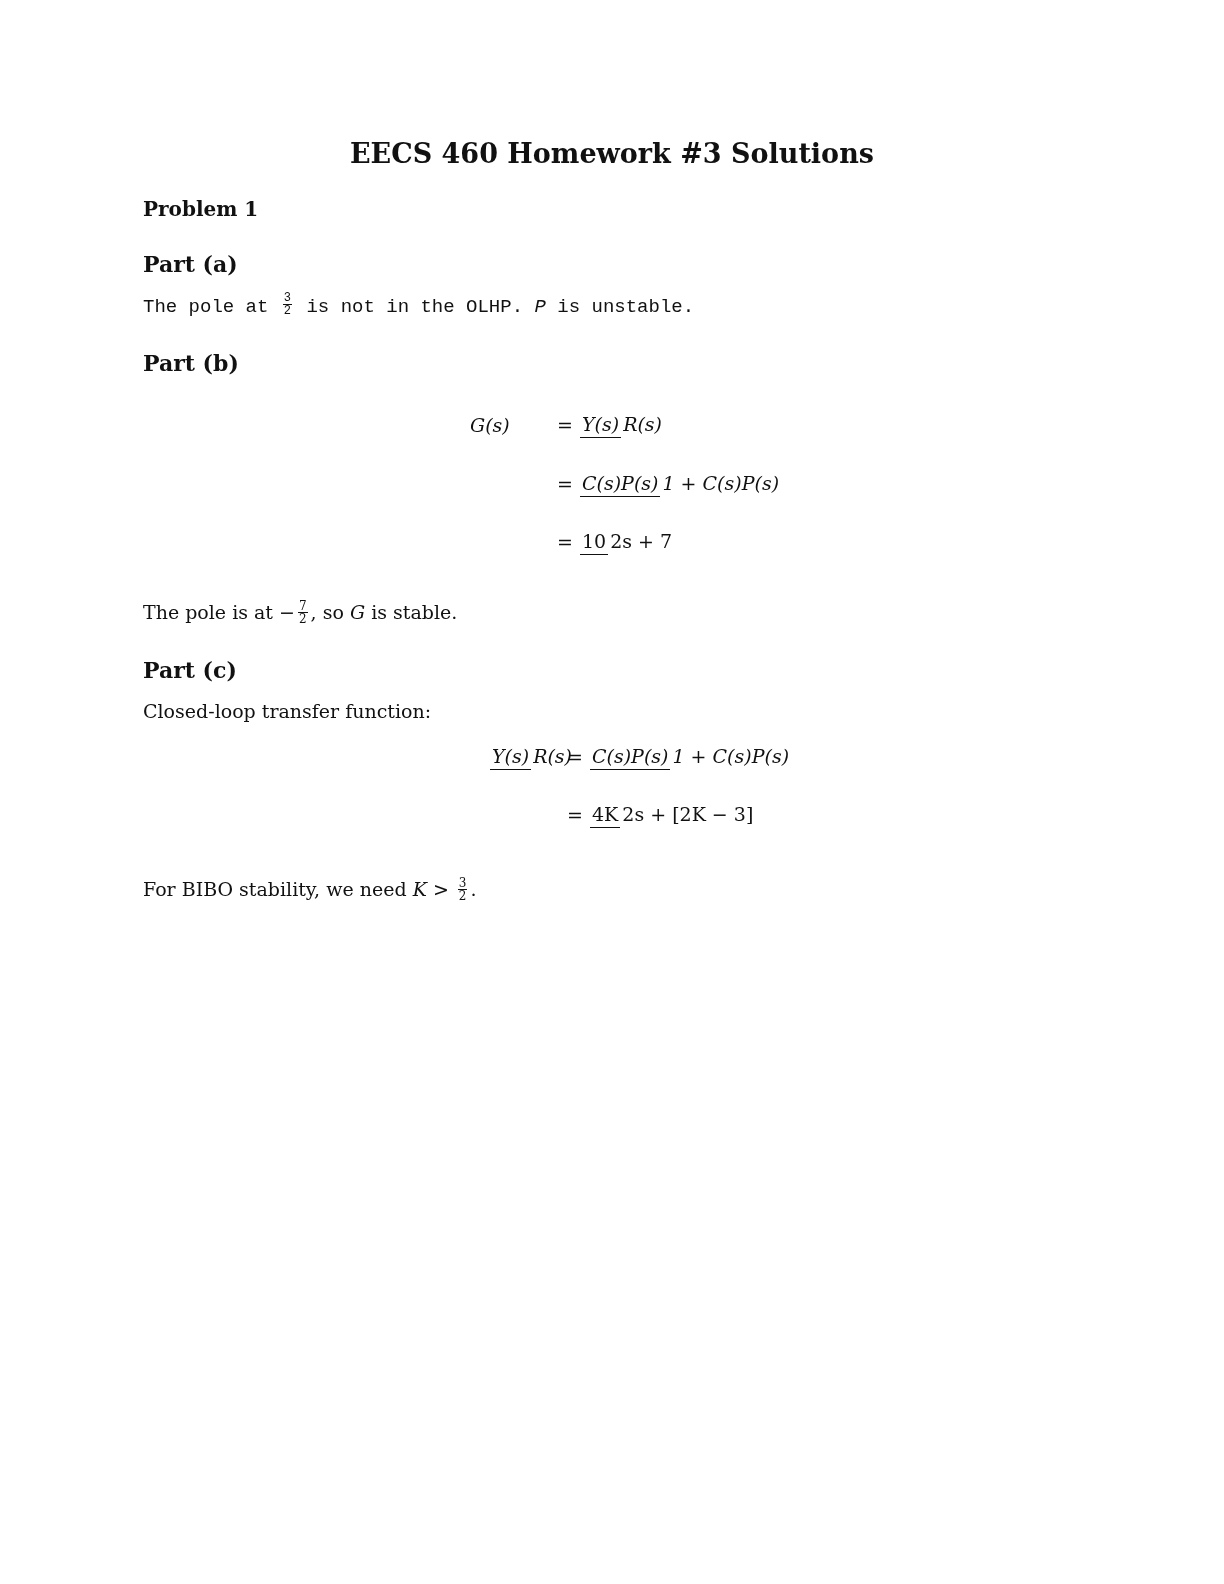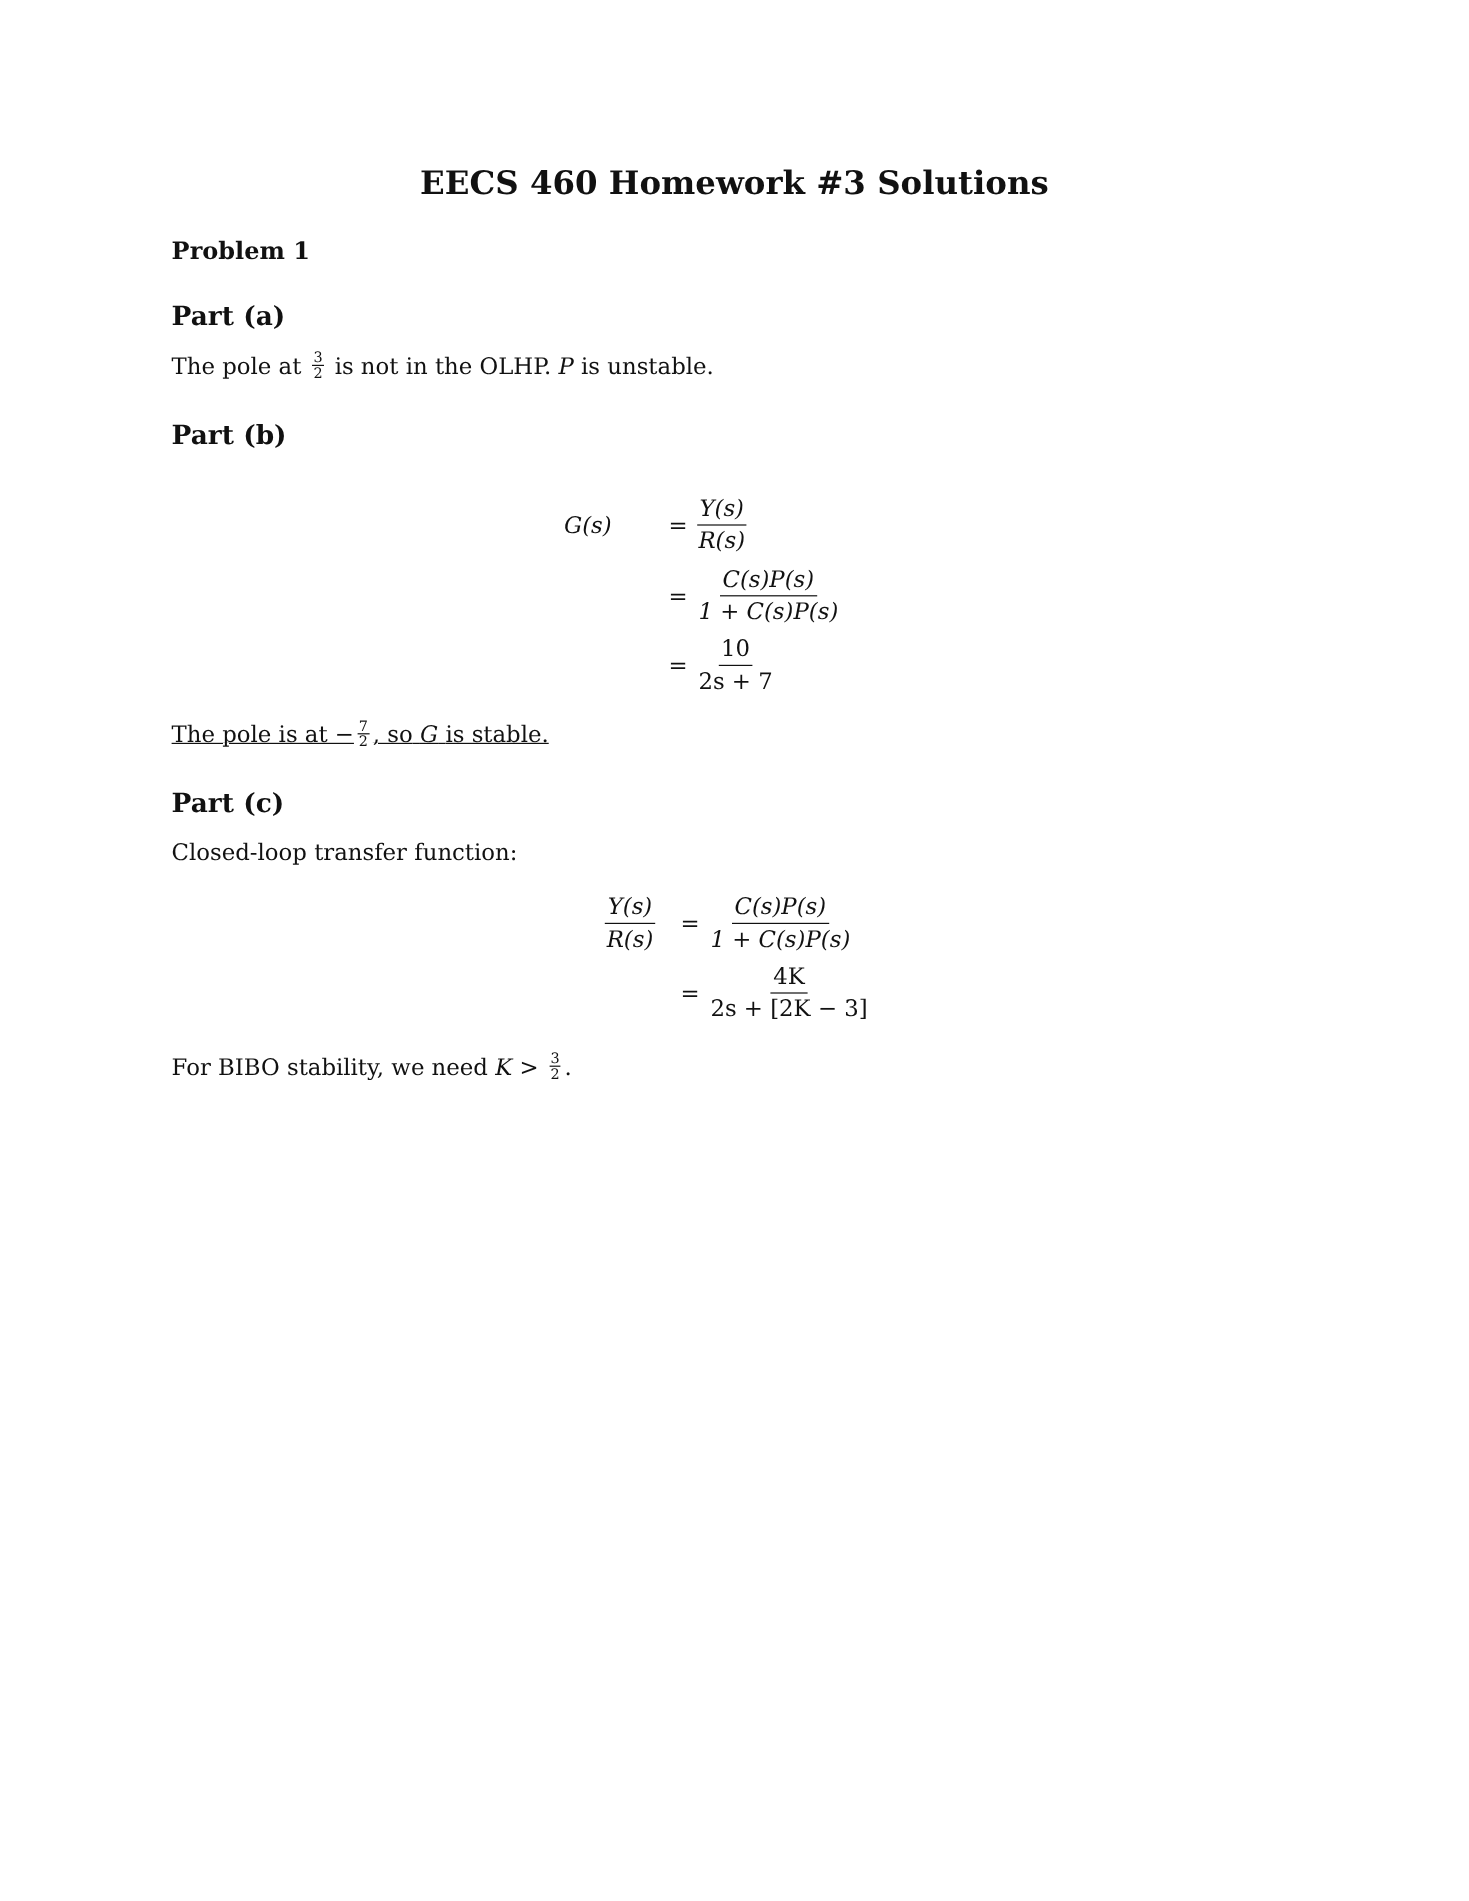--- a/index.html
+++ b/index.html
@@ -8,33 +8,33 @@
   .title { font-weight: bold; font-size: 27px; left: 0; width: 1224px; text-align: center; top: 138px; padding-left: -10px; }
   .h-problem { font-weight: bold; font-size: 20px; left: 143px; top: 197px; }
   .h-part { font-weight: bold; font-size: 22px; left: 143px; }
   .para { font-size: 19px; left: 143px; }
   .it { font-style: italic; }
   .sfrac { display: inline-flex; flex-direction: column; align-items: center; vertical-align: middle; font-size: 12px; line-height: 12px; margin: 0 3px; position: relative; top: -2px; }
   .sfrac .n { border-bottom: 1px solid #111; padding: 0 1px; }
   .eqrow { position: absolute; display: flex; align-items: center; font-size: 19px; }
   .lhs { text-align: left; }
   .eqsign { width: 30px; text-align: center; }
-  .frac { display: inline-flex; flex-direction: column; align-items: center; line-height: 26px; }
+  .frac { display: inline-flex; align-items: flex-start; line-height: 26px; }
   .frac .n { border-bottom: 1.4px solid #111; padding: 0 2px; text-align: center; }
   .frac .d { text-align: center; padding: 0 2px; }
 </style>
 </head>
 <body>
 
 <div class="abs title">EECS 460 Homework #3 Solutions</div>
 
 <div class="abs h-problem">Problem 1</div>
 
 <div class="abs h-part" style="top:251px;">Part (a)</div>
-<div class="abs para" style="top:294px;">
+<div class="abs para" style="top:294px;font-family:Liberation Mono, monospace;">
   <span>The pole at</span>
   <span class="sfrac">
       <span class="n">3</span>
       <span class="d">2</span>
     </span>
   <span>is not in the OLHP.</span>
   <span class="it">P</span>
   <span>is unstable.</span>
 </div>
 
@@ -58,21 +58,21 @@
 </div>
 <div class="eqrow" style="left:470px; top:528px;">
   <span class="lhs" style="width:80px;"></span>
   <span class="eqsign">=</span>
   <span class="frac">
       <span class="n">10</span>
       <span class="d">2s + 7</span>
     </span>
 </div>
 
-<div class="abs para" style="top:601px;text-decoration:underline;">
+<div class="abs para" style="top:601px;">
   <span>The pole is at −</span><span class="sfrac">
       <span class="n">7</span>
       <span class="d">2</span>
     </span><span>, so</span>
   <span class="it">G</span>
   <span>is stable.</span>
 </div>
 
 <div class="abs h-part" style="top:657px;">Part (c)</div>
 <div class="abs para" style="top:700px;">Closed-loop transfer function:</div>

